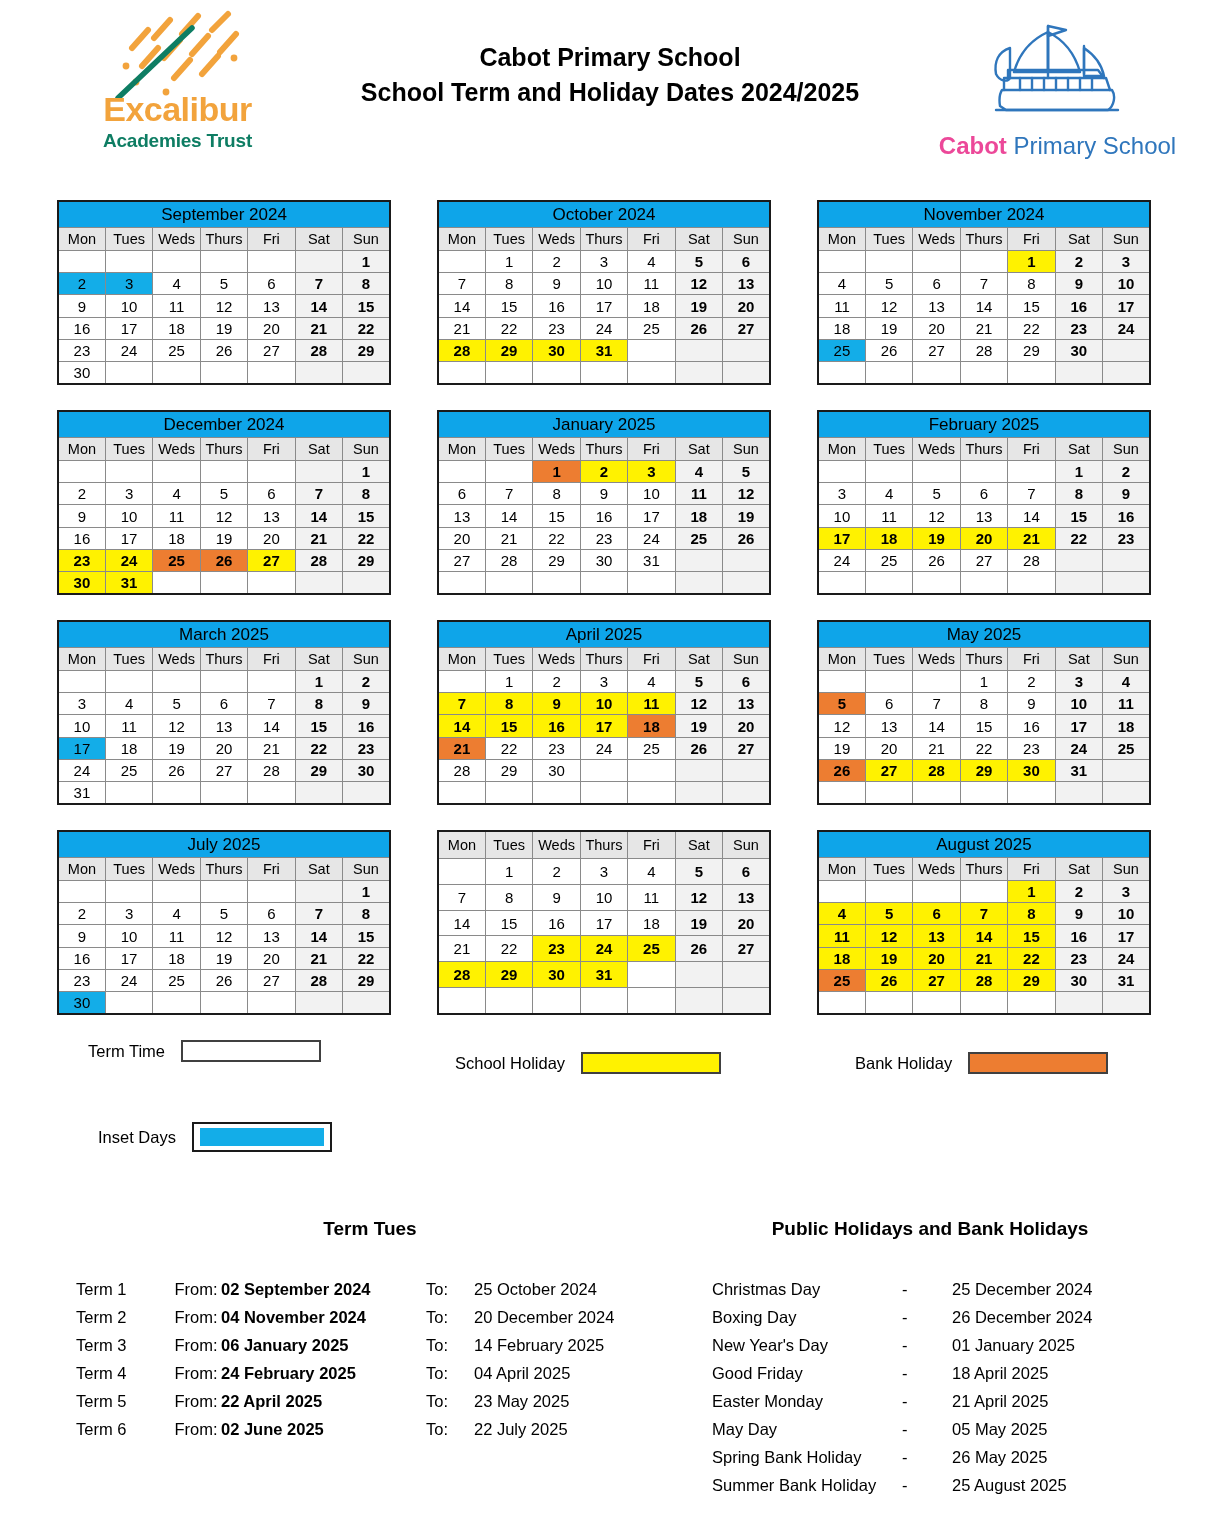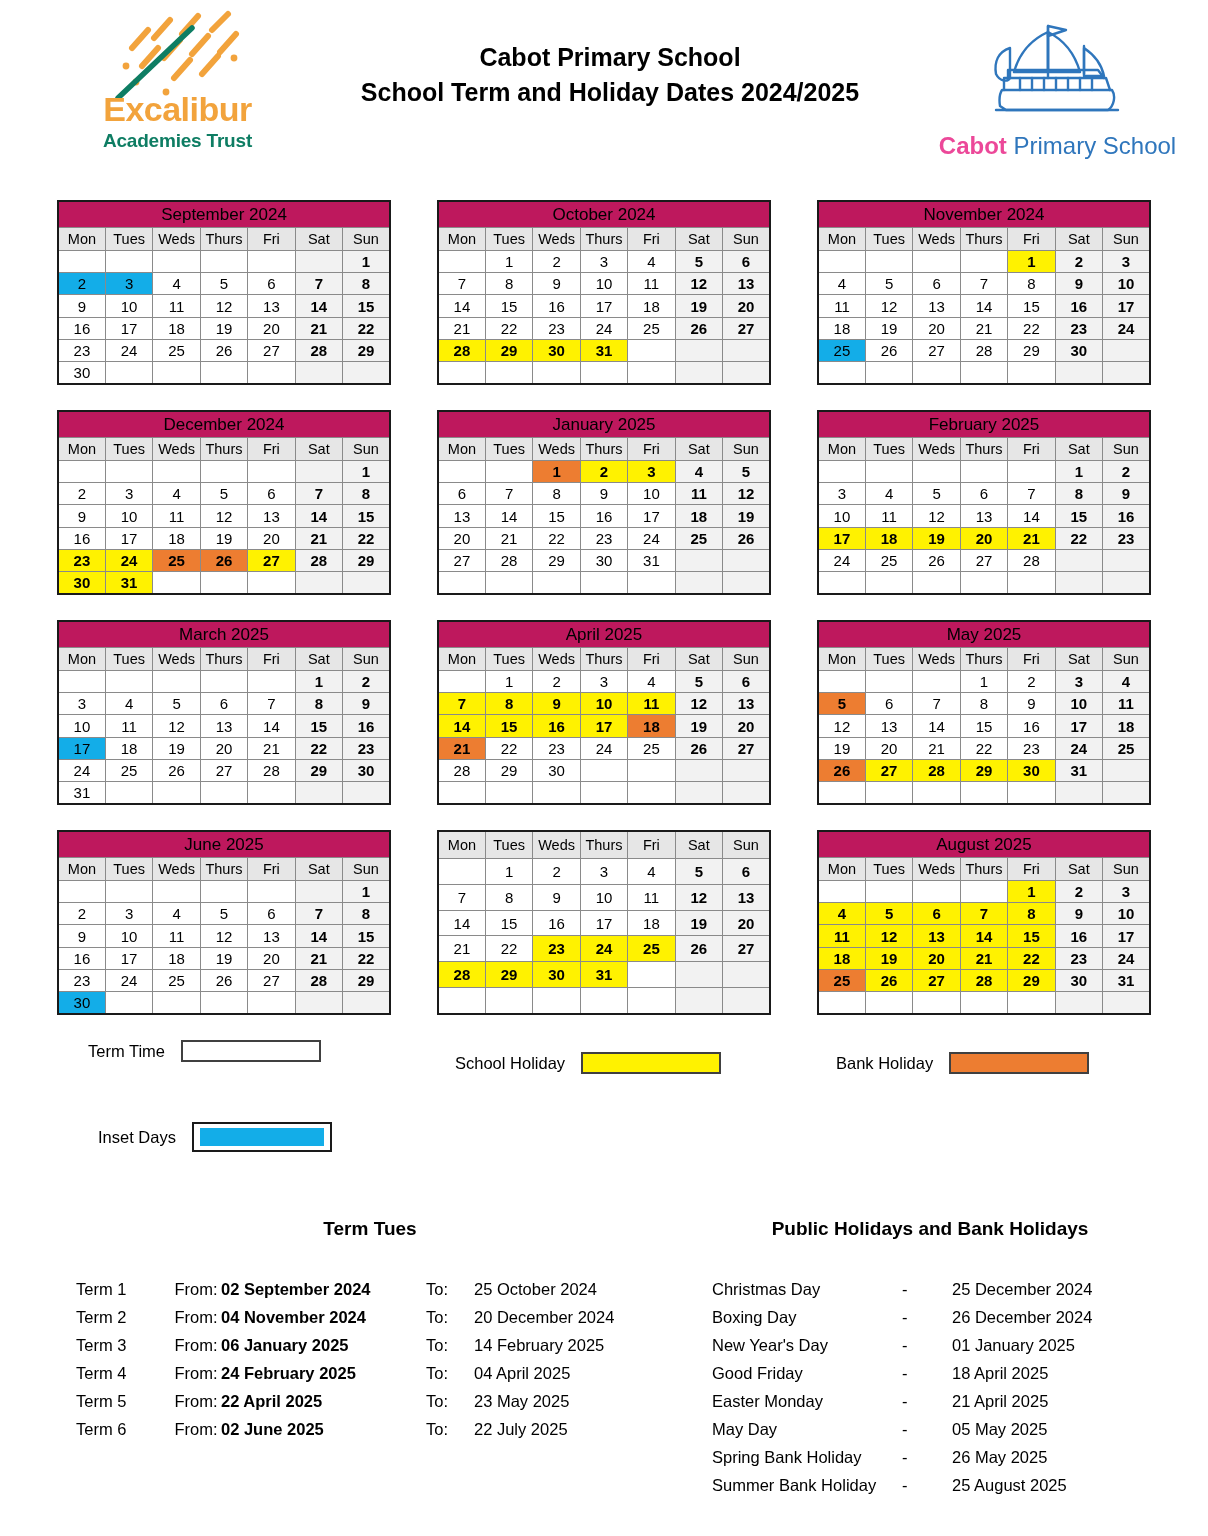--- a/index.html
+++ b/index.html
@@ -109,21 +109,21 @@
   .month td, .month th {
     border: 1px solid #8a8a8a;
     text-align: center;
     font-size: 15px;
     padding: 0;
     height: 21px;
     line-height: 21px;
     background: #ffffff;
   }
   .month .m-title td {
-    background: #be185d;
+    background: #0ea5e9;
     font-size: 17px;
     font-weight: normal;
     height: 25px;
     line-height: 25px;
     border: 1px solid #8a8a8a;
   }
   .month .dow td {
     background: #e6e6e6;
     font-size: 14.5px;
     height: 22px;
@@ -172,21 +172,21 @@
     display: flex;
     align-items: center;
   }
   .swatch.insetbox .inner {
     width: 100%;
     height: 100%;
     background: #13ADE8;
   }
   .li-term  { left: 88px;  top: 0; }
   .li-hol   { left: 455px; top: 12px; }
-  .li-bank  { left: 836px; top: 12px; }
+  .li-bank  { left: 855px; top: 12px; }
   .li-inset { left: 98px;  top: 82px; }
 
   
   .bottom {
     position: absolute;
     left: 0;
     top: 1218px;
     width: 1208px;
   }
   .sec-title {
@@ -925,21 +925,21 @@
             <td class="empty we"></td>
             <td class="empty we"></td>
           </tr>
         </tbody>
       </table>
     </div>
     <div class="cal-cell">
       <table class="month">
         <tbody>
           <tr class="m-title">
-            <td colspan="7">June 2025</td>
+            <td colspan="7">July 2025</td>
           </tr>
           <tr class="dow">
             <td>Mon</td>
             <td>Tues</td>
             <td>Weds</td>
             <td>Thurs</td>
             <td>Fri</td>
             <td>Sat</td>
             <td>Sun</td>
           </tr>

